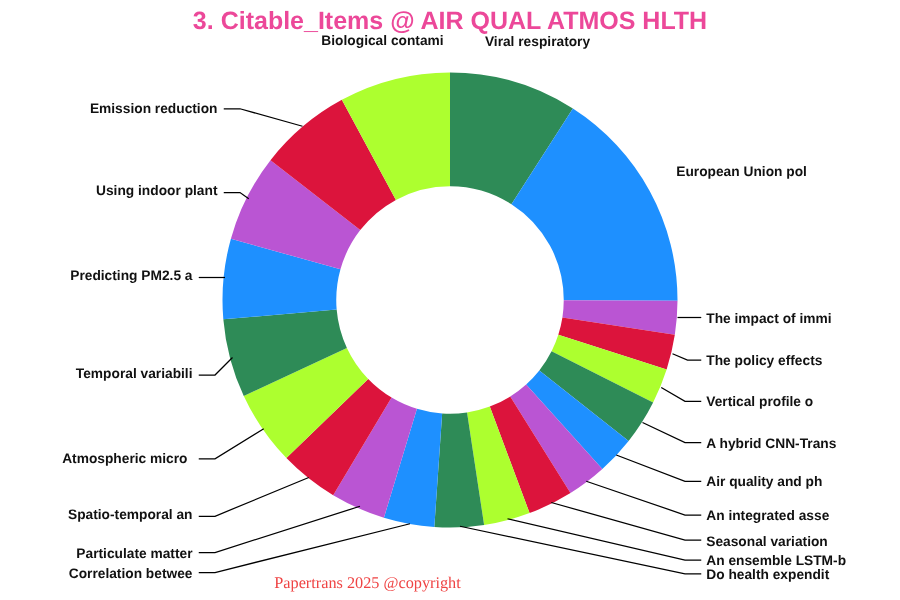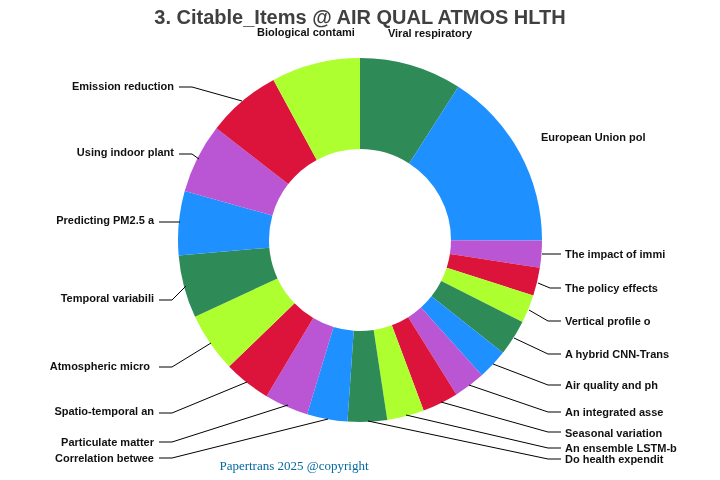--- a/index.html
+++ b/index.html
@@ -1,21 +1,21 @@
 <!DOCTYPE html>
 <html><head>
 <meta charset="utf-8">
 <style>
   html, body { margin: 0; padding: 0; background: #ffffff; }
   body { width: 720px; height: 480px; position: relative; overflow: hidden; font-family: "Liberation Sans", sans-serif; }
-  #chart-title { position: absolute; left: 0; top: 6px; width: 720px; text-align: center; font-weight: bold; font-size: 20px; color: #404040; }
+  #chart-title { position: absolute; left: 0; top: 6px; width: 720px; text-align: center; font-weight: bold; font-size: 20px; color: #ec4899; }
   #chart-svg { position: absolute; left: 0; top: 0; }
   .lbl { font-family: "Liberation Sans", sans-serif; font-size: 11px; font-weight: bold; fill: #111111; }
   .leader { stroke: #000000; stroke-width: 1; fill: none; }
-  #footer { position: absolute; left: 0; top: 458px; width: 588px; text-align: center; font-family: "Liberation Serif", serif; font-size: 13px; color: #0369a1; }
+  #footer { position: absolute; left: 0; top: 458px; width: 588px; text-align: center; font-family: "Liberation Serif", serif; font-size: 13px; color: #ef4444; }
 </style>
 </head>
 <body>
 
 <div id="chart-title">3. Citable_Items @ AIR QUAL ATMOS HLTH</div>
 
 <svg id="chart-svg" width="720" height="480" viewBox="0 0 720 480" xmlns="http://www.w3.org/2000/svg">
   <g id="slices">
       <path d="M360,58 A182,182 0 0 1 458.30933218828204,86.83579006604054 L409.154666094141,163.41789503302027 A91,91 0 0 0 360,149 Z" fill="#2E8B57"></path>
       <path d="M458.30933218828204,86.83579006604054 A182,182 0 0 1 541.9991054485193,240.5706276708392 L450.9995527242597,240.2853138354196 A91,91 0 0 0 409.154666094141,163.41789503302027 Z" fill="#1E90FF"></path>

